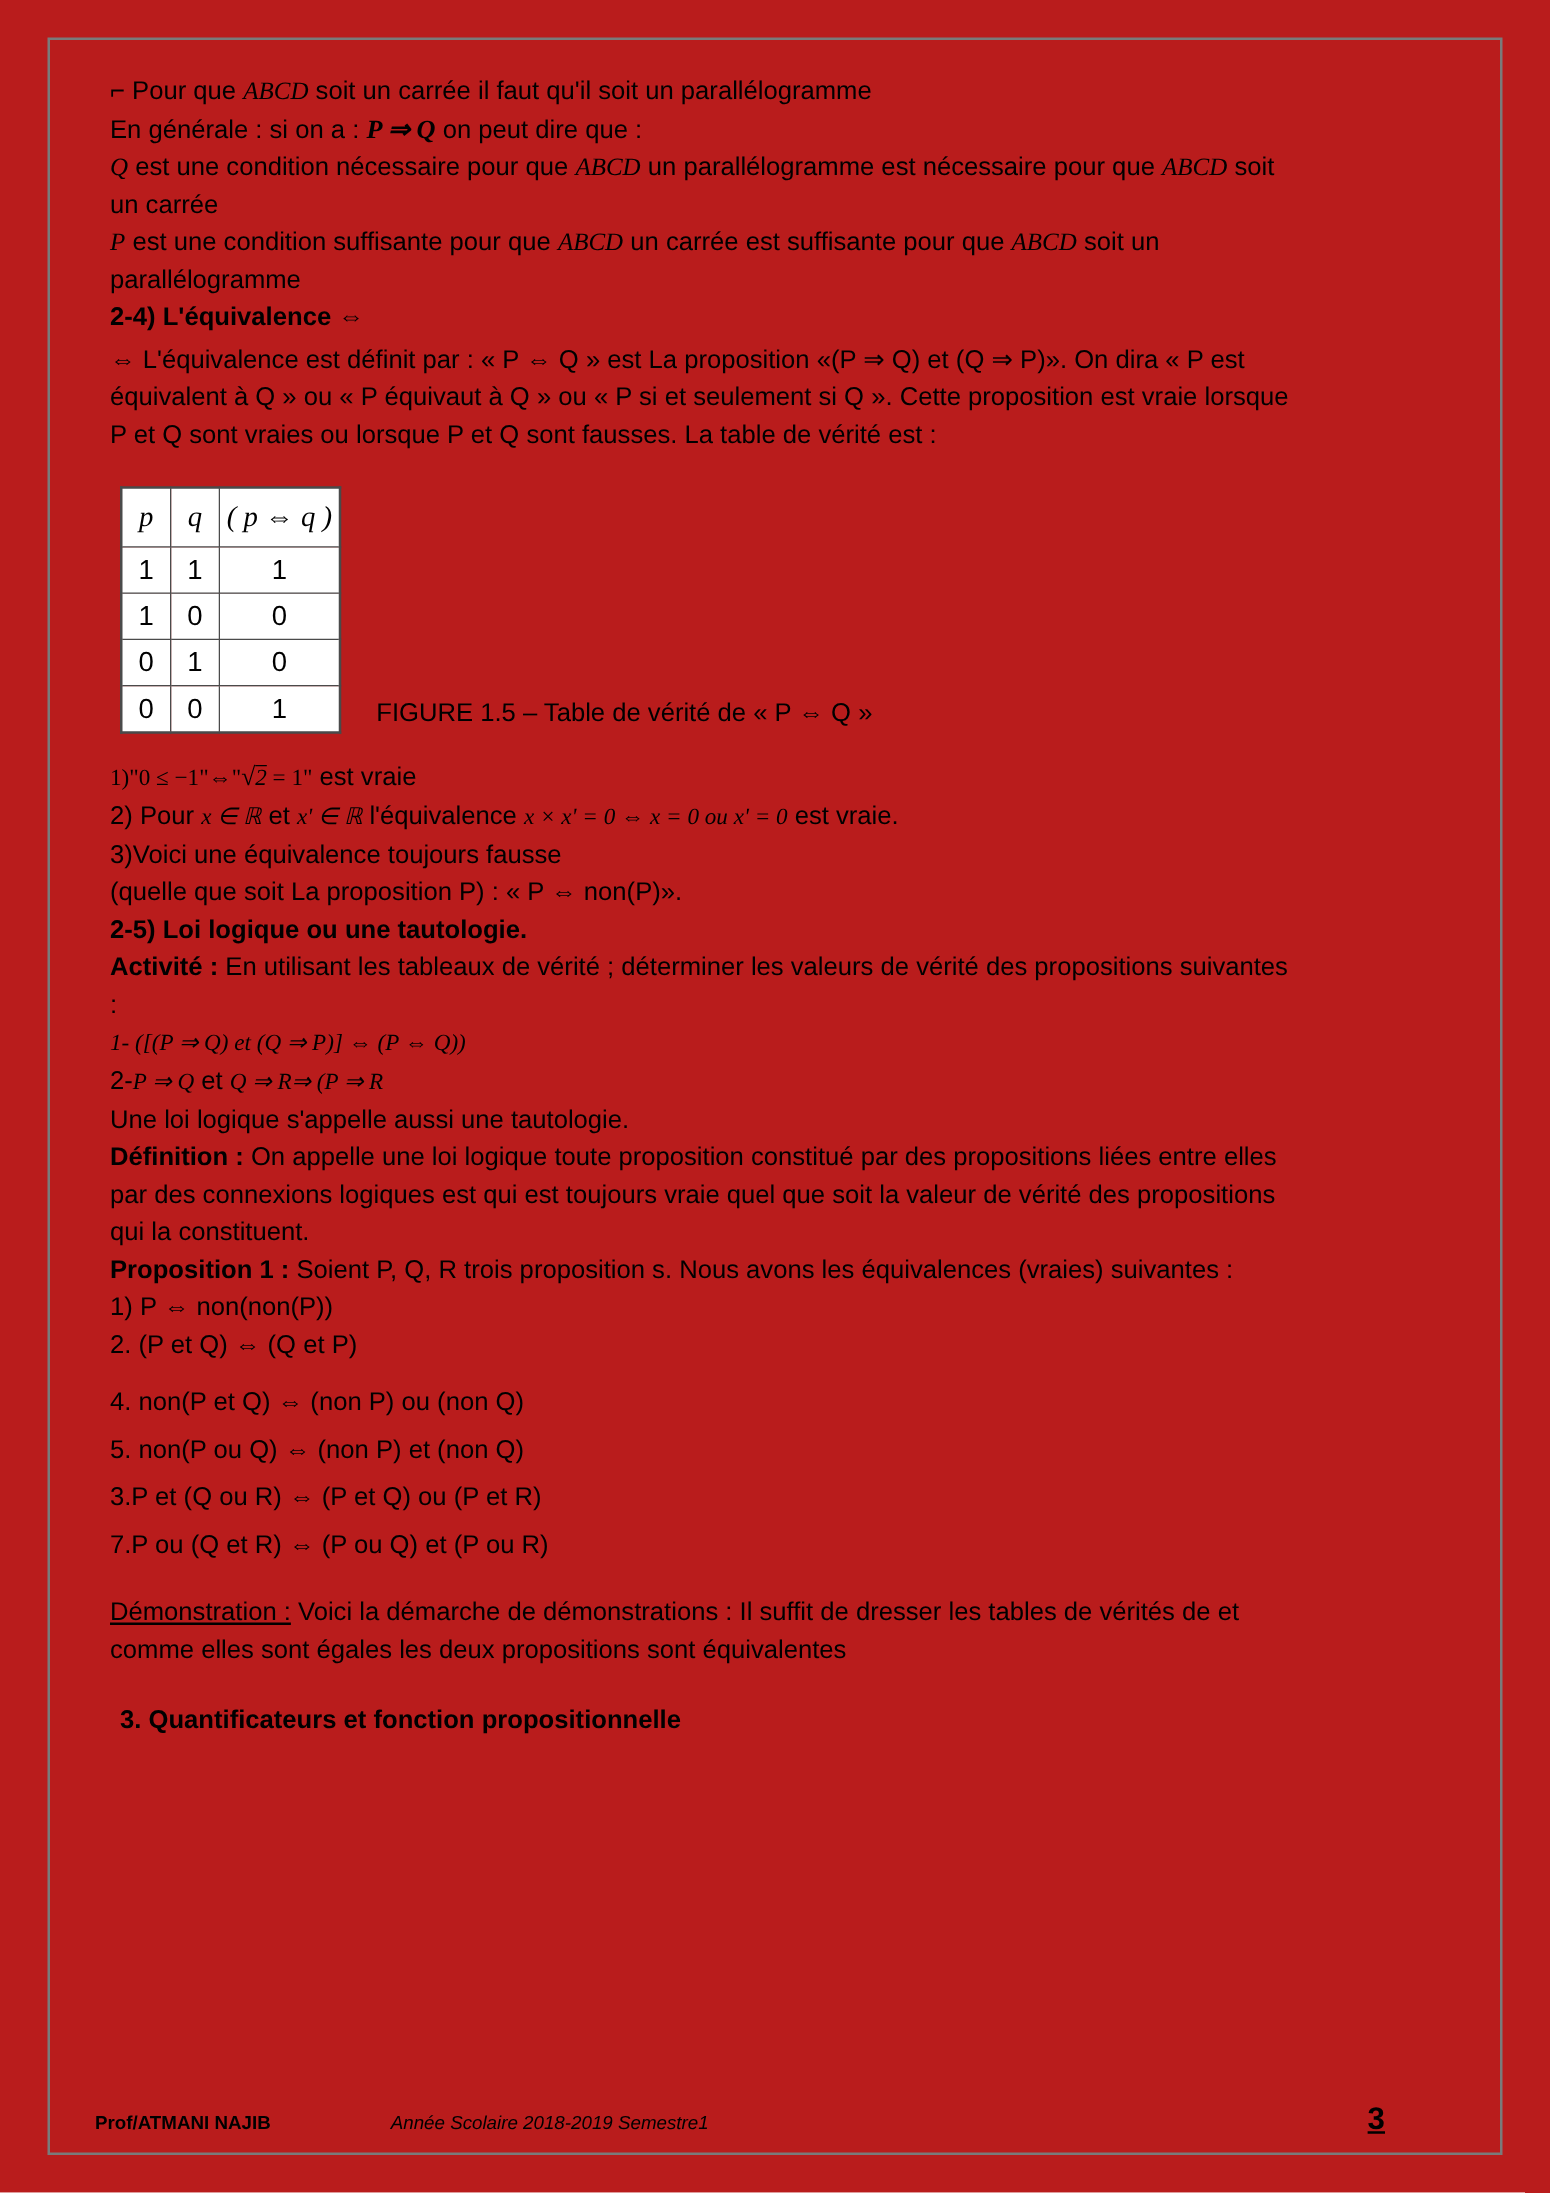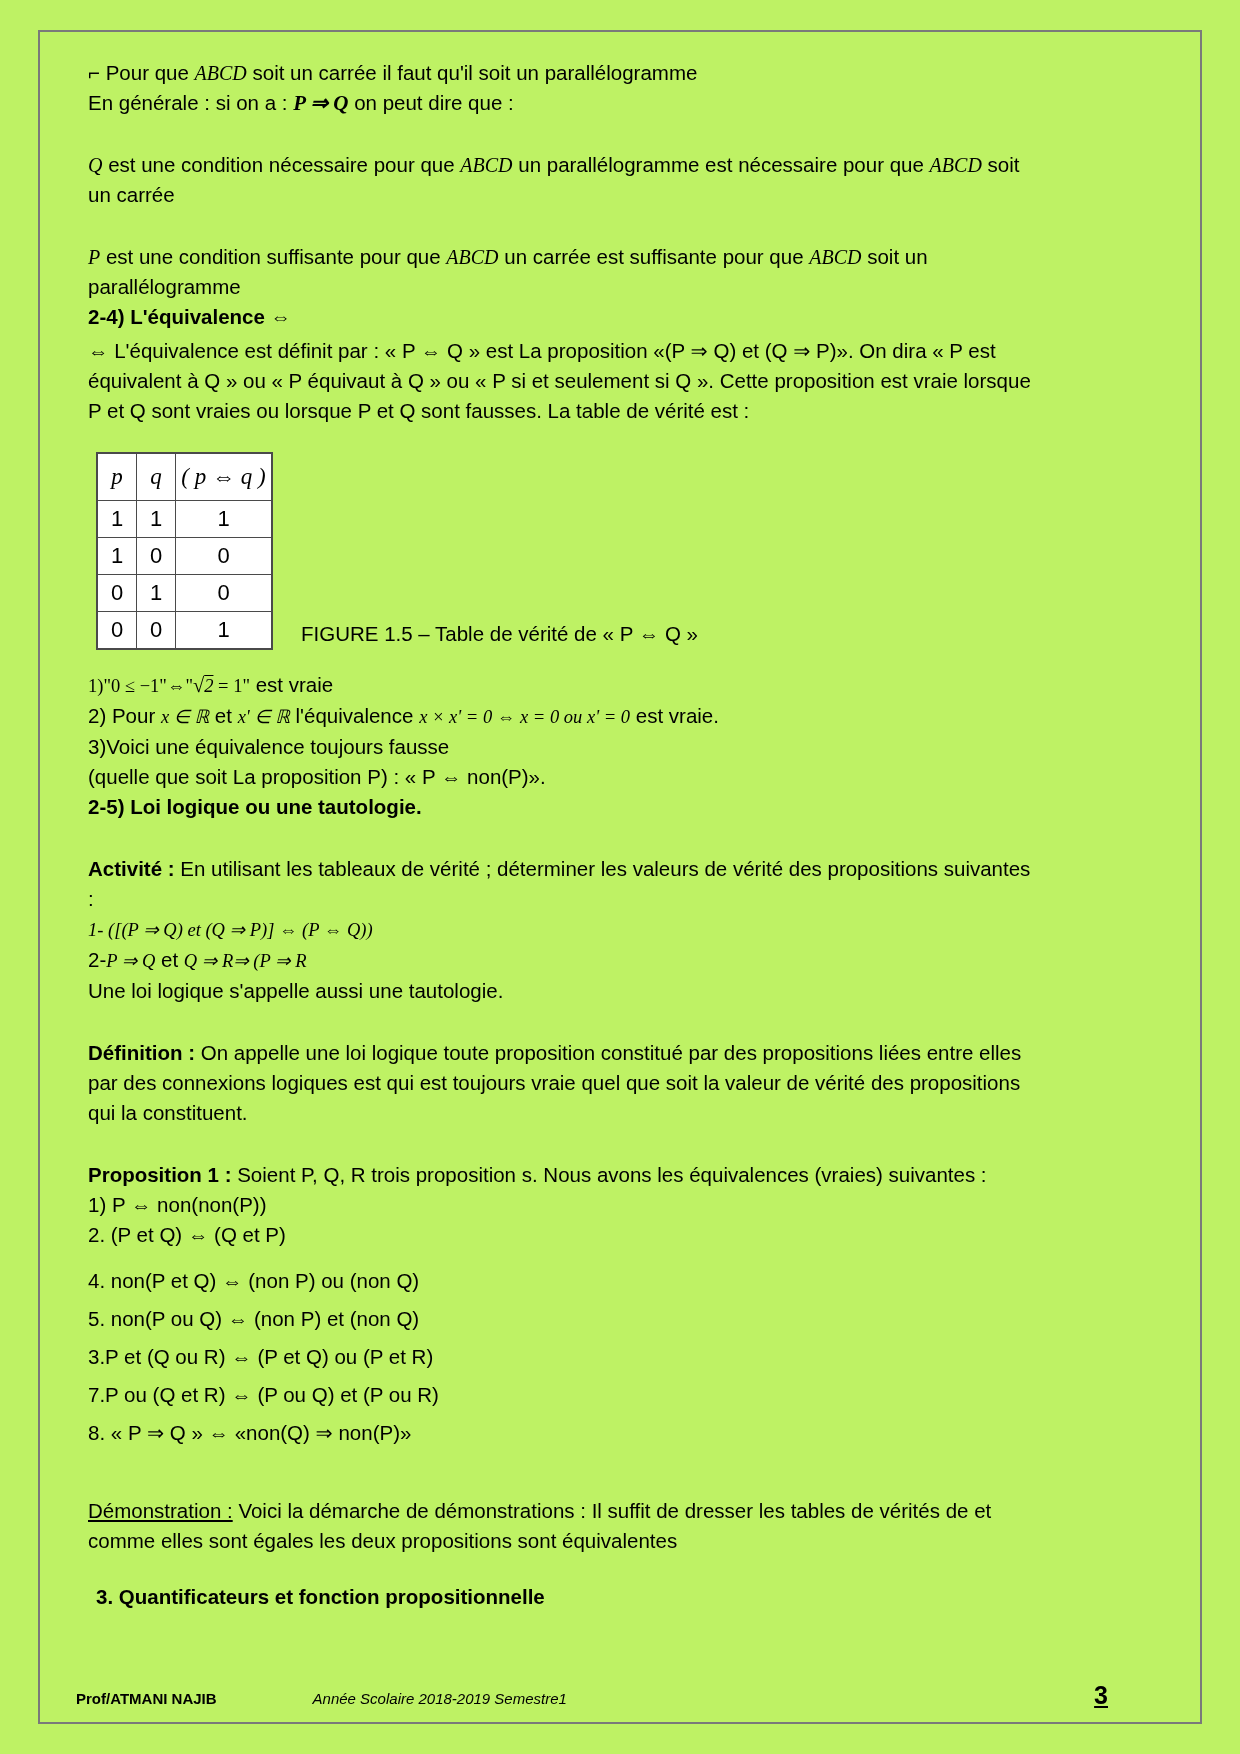--- a/index.html
+++ b/index.html
@@ -8,21 +8,21 @@
     background: #ffffff;
   }
   body {
     font-family: "Liberation Sans", sans-serif;
     color: #000000;
   }
   .page {
     position: relative;
     width: 1240px;
     height: 1754px;
-    background: #bef264;
+    background: #b91c1c;
     box-sizing: border-box;
     overflow: hidden;
   }
   
   .page-frame {
     position: absolute;
     left: 38px;
     top: 30px;
     width: 1164px;
     height: 1694px;
@@ -36,21 +36,20 @@
     top: 58px;
     width: 952px;
   }
   .ln {
     font-size: 20.5px;
     line-height: 30px;
     white-space: nowrap;
   }
   .ln.wrap {
     white-space: normal;
-    margin-top: 32px;
   }
   .bold { font-weight: bold; }
   .mathit {
     font-family: "Liberation Serif", serif;
     font-style: italic;
     font-size: 20px;
   }
   .mathit-b {
     font-family: "Liberation Serif", serif;
     font-style: italic;
@@ -261,21 +260,20 @@
     <div class="gap-s"></div>
     <div class="gap-s"></div>
     <div class="ln">4. non(P et Q) ⇔ (non P) ou (non Q)</div>
     <div class="gap-s"></div>
     <div class="ln">5. non(P ou Q) ⇔ (non P) et (non Q)</div>
     <div class="gap-s"></div>
     <div class="ln">3.P et (Q ou R) ⇔ (P et Q) ou (P et R)</div>
     <div class="gap-s"></div>
     <div class="ln">7.P ou (Q et R) ⇔ (P ou Q) et (P ou R)</div>
     <div class="gap-s"></div>
-    <div class="ln">8. « P ⇒ Q » ⇔ «non(Q) ⇒ non(P)»</div>
 
     <div class="gap-m"></div>
 
     <div class="ln wrap">
       <span class="u">Démonstration :</span><span> Voici la démarche de démonstrations : Il suffit de dresser les tables de vérités de et comme elles sont égales les deux propositions sont équivalentes</span>
     </div>
 
     <div class="gap-l"></div>
 
     <div class="sect-head" style="margin-left:8px;">3. Quantificateurs et fonction propositionnelle</div>

